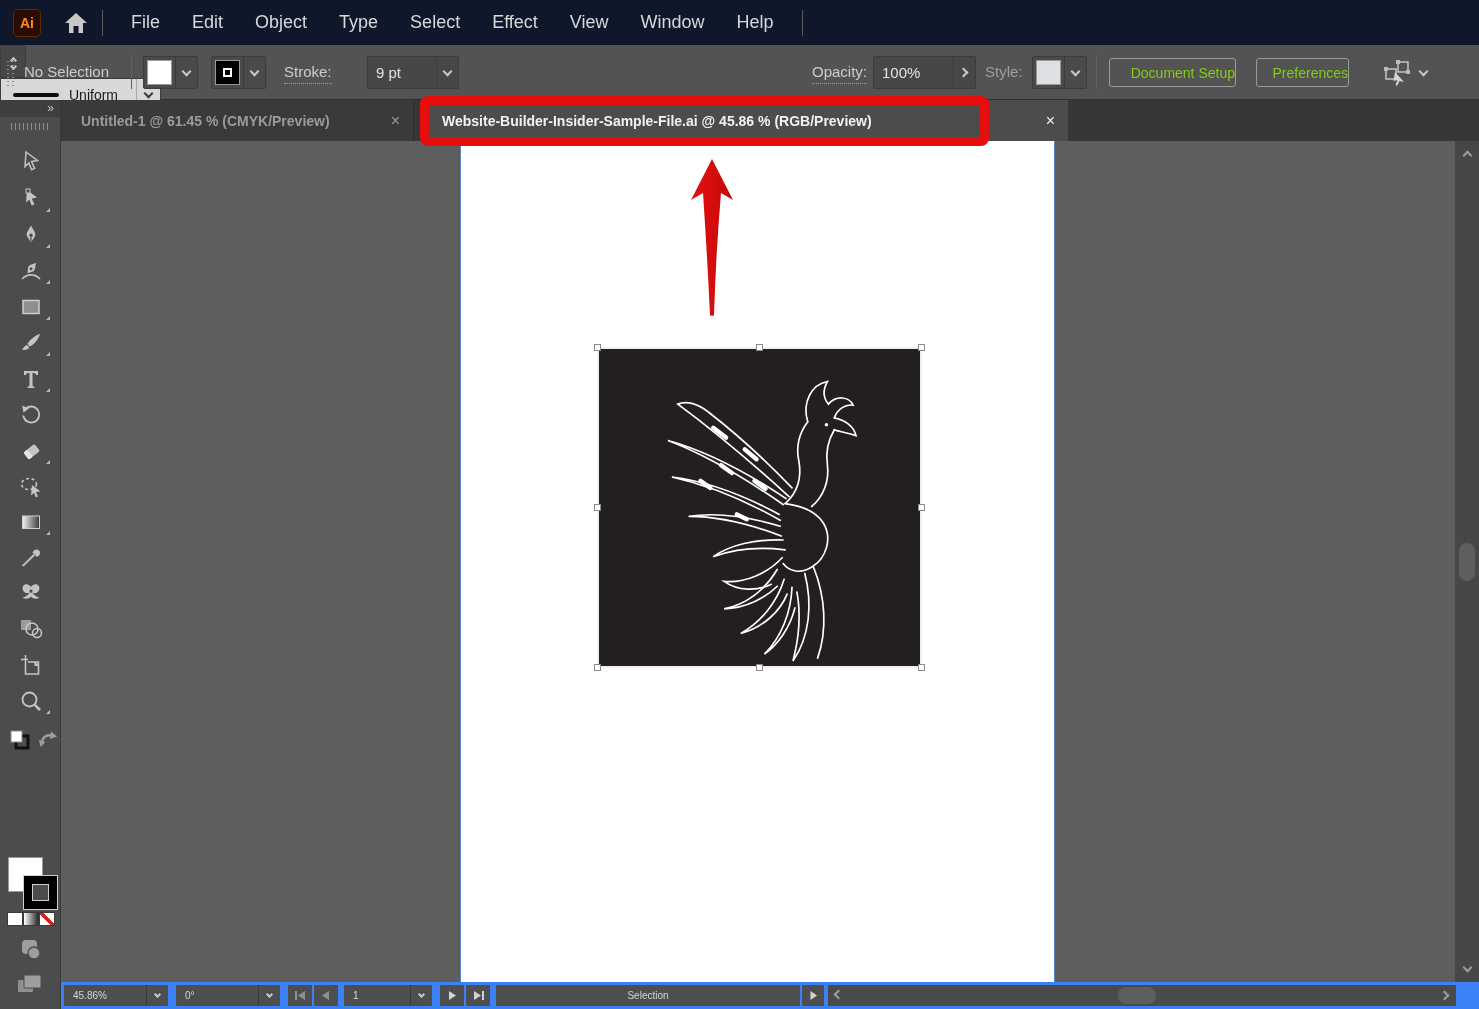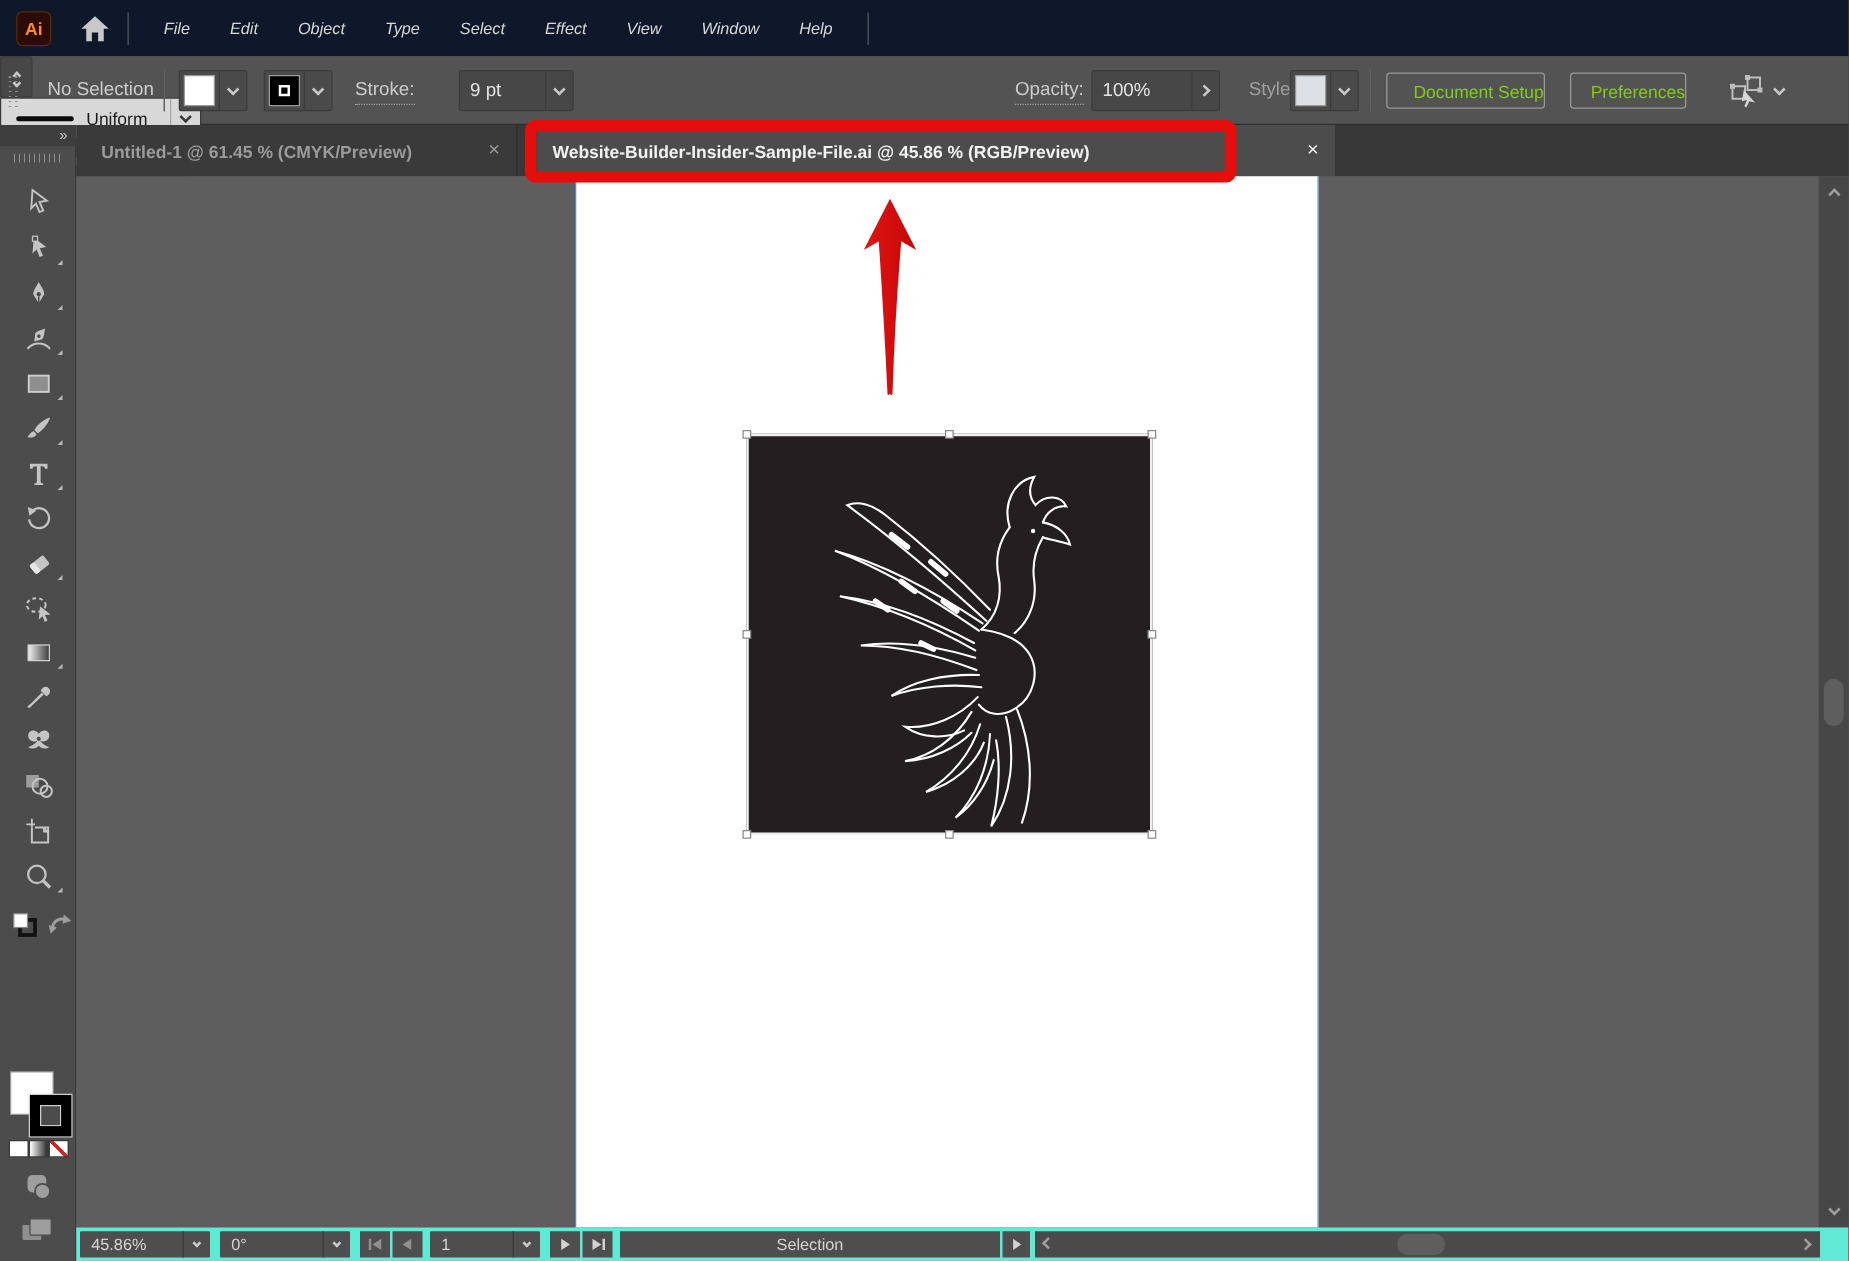--- a/index.html
+++ b/index.html
@@ -6,29 +6,29 @@
   html,body { background:#2b2b2b; }
   body { font-family:"Liberation Sans","DejaVu Sans",sans-serif; }
   .screen { position:relative; width:1479px; height:1009px; overflow:hidden; background:#5e5e5e; }
 
   
   .menubar { position:absolute; left:0; top:0; width:1479px; height:45px; background:#0f172a; display:flex; align-items:center; }
   .ai-logo { width:28px; height:28px; margin-left:13px; background:#2b0b02; border:1px solid #5a2c00; border-radius:5px; color:#ff8a1d; font-weight:bold; font-size:14px; display:flex; align-items:center; justify-content:center; cursor:pointer; }
   .home-btn { margin-left:21px; width:28px; height:28px; display:flex; align-items:center; justify-content:center; cursor:pointer; }
   .mb-sep { width:1px; height:26px; background:#585858; margin:0 12px; }
   .menus { display:flex; align-items:center; }
-  .menus span { padding:0 16px; font-size:13px; color:#d8d8d8; cursor:pointer;font-style:italic; }
+  .menus span { padding:0 16px; font-size:18px; color:#d8d8d8; cursor:pointer; }
 
   
   .controlbar { position:absolute; left:0; top:45px; width:1479px; height:55px; background:#535353; border-bottom:1px solid #2f2f2f; font-size:15px; color:#cccccc; }
   .cb-abs { position:absolute; }
   .grip { left:7px; top:15px; width:7px; height:26px;
           background:repeating-linear-gradient(0deg,#8a8a8a 0 1px,transparent 1px 4px),repeating-linear-gradient(0deg,#8a8a8a 0 1px,transparent 1px 4px);
           background-size:2px 100%,2px 100%; background-position:0 0,5px 0; background-repeat:no-repeat; }
-  .no-sel { left:24px; top:0; line-height:54px;margin-left:14px; }
+  .no-sel { left:24px; top:0; line-height:54px; }
   .v-sep { width:1px; height:34px; top:10px; background:#424242; border-right:1px solid #616161; }
   .swatch-group { top:11px; height:33px; display:flex; background:#4a4a4a; border:1px solid #3c3c3c; border-radius:2px; cursor:pointer; }
   .swatch-cell { width:31px; display:flex; align-items:center; justify-content:center; }
   .chev-cell { width:22px; display:flex; align-items:center; justify-content:center; border-left:1px solid #3c3c3c; }
   .chev { display:inline-block; width:7px; height:7px; border-left:2px solid #c9c9c9; border-bottom:2px solid #c9c9c9; transform:rotate(-45deg); margin-top:-3px; }
   .chev.right { transform:rotate(-135deg); margin:0 0 0 -3px; }
   .chev.up { transform:rotate(135deg); margin-top:3px; }
   .chev.dark { border-color:#3a3a3a; }
   .chev.small { width:5px; height:5px; }
   .fill-swatch { width:23px; height:23px; background:#ffffff; box-shadow:0 0 0 1px #9a9a9a; }
@@ -80,21 +80,21 @@
   
   .vscroll { position:absolute; right:0; top:0; width:24px; height:841px; background:#474747; }
   .vscroll .thumb { position:absolute; left:4px; top:402px; width:16px; height:38px; border-radius:8px; background:#5e5e5e; cursor:pointer; }
   .scroll-arrow { position:absolute; left:0; width:24px; height:22px; display:flex; align-items:center; justify-content:center; cursor:pointer; }
 
   
   .hl-box { position:absolute; left:420px; top:96px; width:569px; height:50px; border:9px solid #e60d0d; border-radius:8px; z-index:60; pointer-events:none; }
   .hl-arrow { position:absolute; left:686px; top:157px; z-index:60; pointer-events:none; }
 
   
-  .statusbar { position:absolute; left:61px; top:982px; width:1418px; height:27px; background:#5eead4; font-size:13px; color:#d5d5d5; }
+  .statusbar { position:absolute; left:61px; top:982px; width:1418px; height:27px; background:#3b82f6; font-size:10px; color:#d5d5d5; }
   .sb-abs { position:absolute; top:3px; height:21px; }
   .sb-group { background:#4e4e4e; display:flex; align-items:center; cursor:pointer; border-radius:1px; }
   .sb-group .val { padding:0 9px; flex:1; }
   .sb-group .chev-cell { width:22px; height:100%; border-left:1px solid #383838; }
   .sb-btn { width:24px; background:#4e4e4e; display:flex; align-items:center; justify-content:center; cursor:pointer; }
   .sb-status { background:#4e4e4e; display:flex; align-items:center; justify-content:center; }
   .hscroll { background:#4a4a4a; display:flex; align-items:center; }
   .hscroll .thumb { position:absolute; left:290px; top:2px; width:38px; height:17px; border-radius:8px; background:#5e5e5e; cursor:pointer; }
   .hs-arrow { width:20px; display:flex; align-items:center; justify-content:center; cursor:pointer; height:100%; }
   svg { display:block; }

